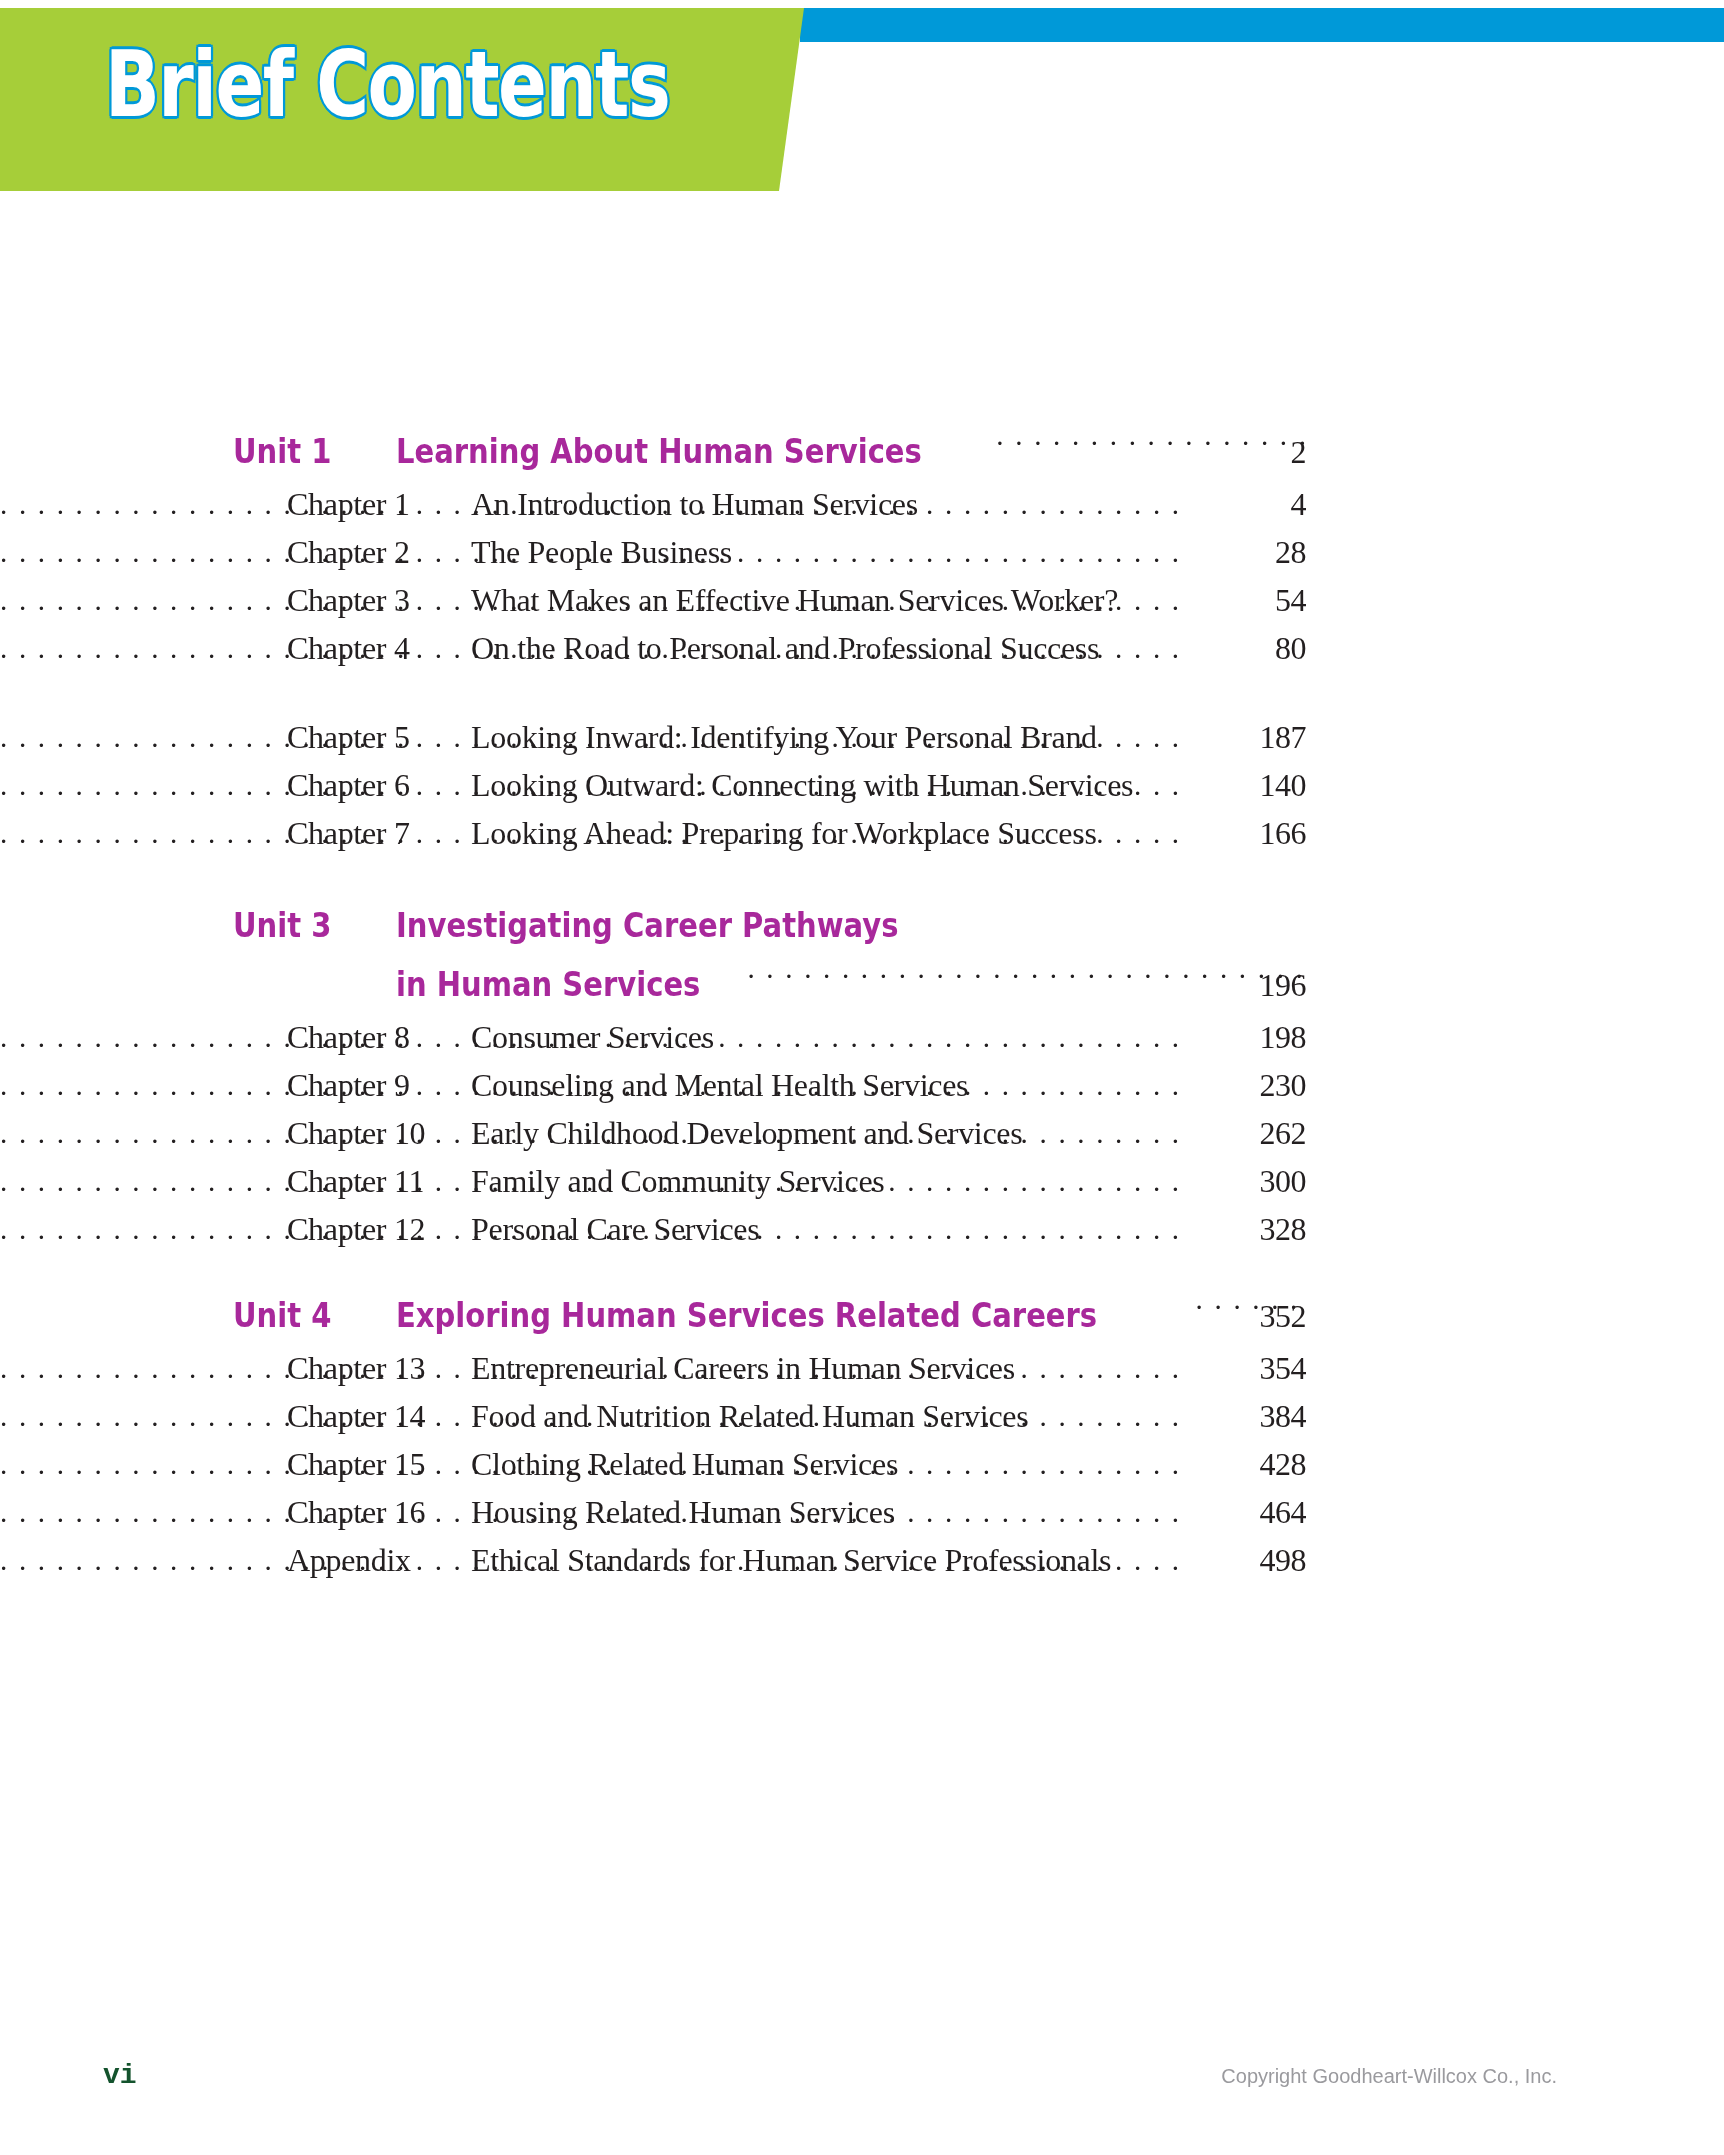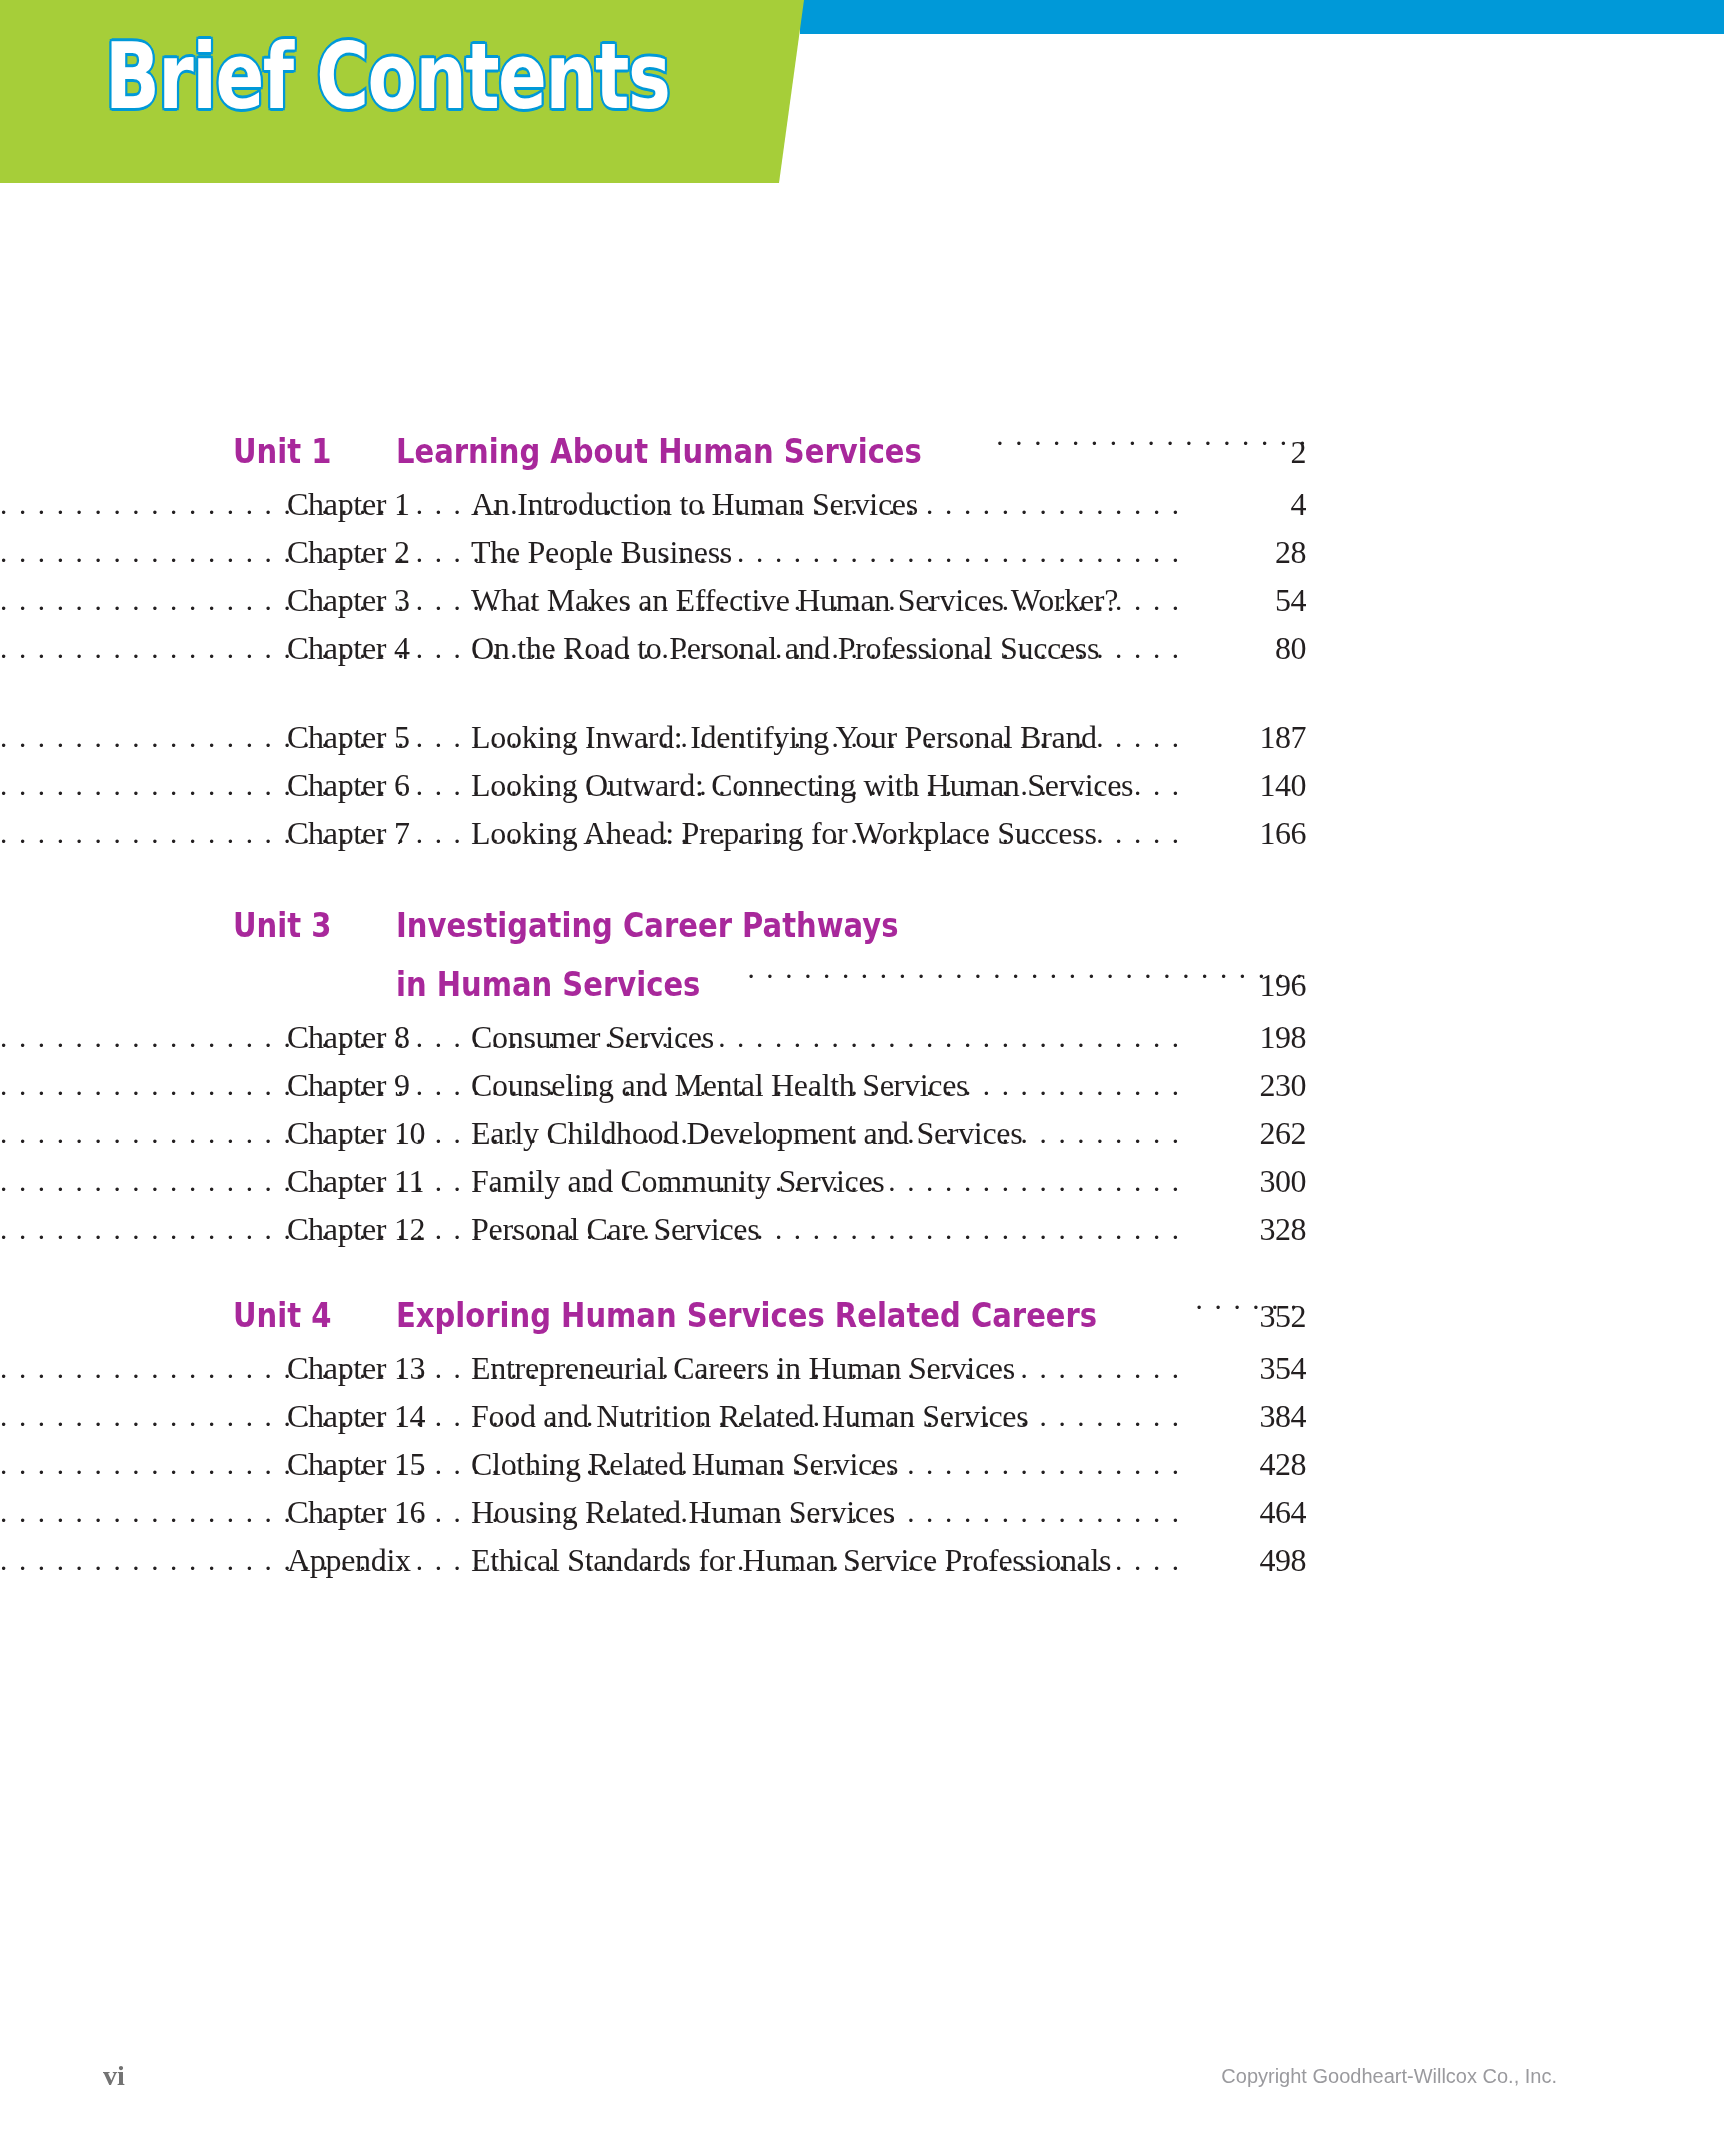--- a/index.html
+++ b/index.html
@@ -11,21 +11,21 @@
     width: 1725px;
     height: 2155px;
     position: relative;
     overflow: hidden;
     font-family: "Liberation Serif", "DejaVu Serif", serif;
   }
 
   
   #header-banner {
     position: absolute;
-    left: 0; top: 0;
+    left: 0; top: 8px;
     width: 1496px;
     height: 186px;
   }
   #blue-bar {
     position: absolute;
     left: 800px;
     top: 0;
     width: 925px;
     height: 34px;
     background: #0099d8;
@@ -161,24 +161,24 @@
     position: absolute;
     left: 0;
     top: 2060px;
     width: 1725px;
     height: 47px;
   }
   #folio {
     position: absolute;
     left: 103px;
     top: 0;
-    font-family: Liberation Serif, serif;
+    font-family: Liberation Mono, monospace;
     font-weight: bold;
     font-size: 28px;
-    color: #737373;
+    color: #14532d;
   }
   #copyright {
     position: absolute;
     right: 168px;
     top: 4.7px;
     font-family: "Liberation Sans", "DejaVu Sans", sans-serif;
     font-size: 20px;
     color: #9a9a9e;
     white-space: nowrap;
   }

